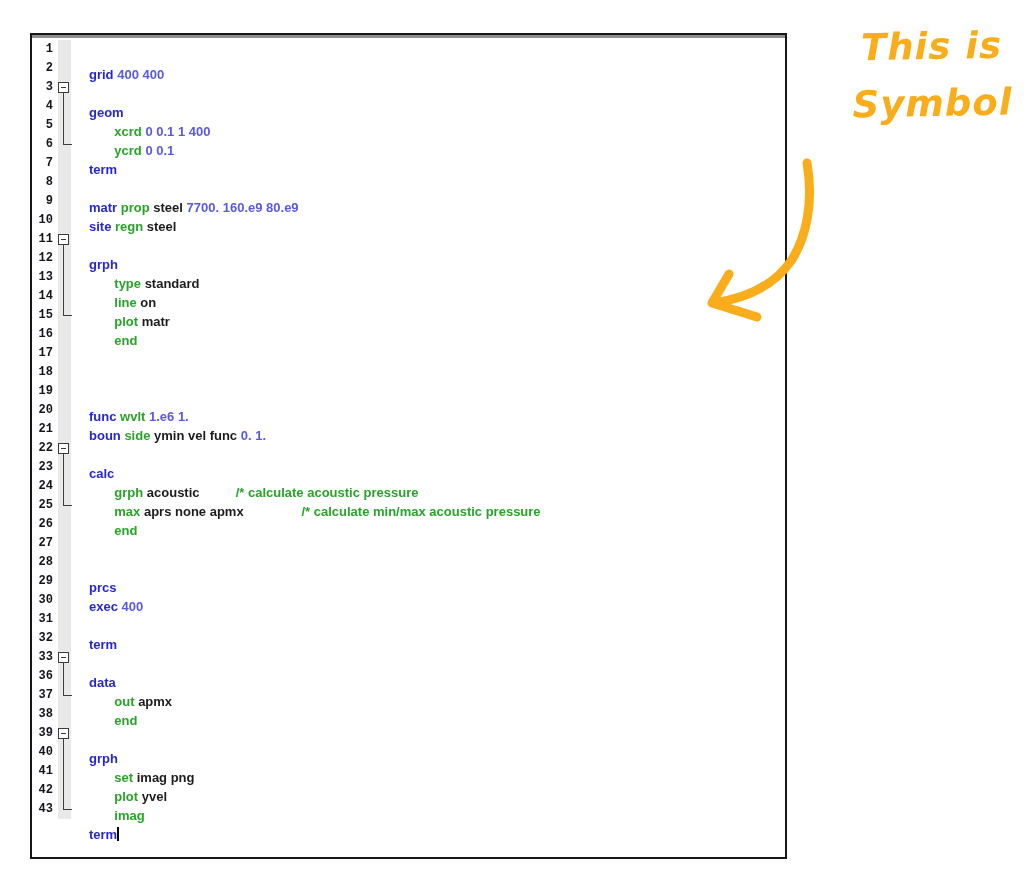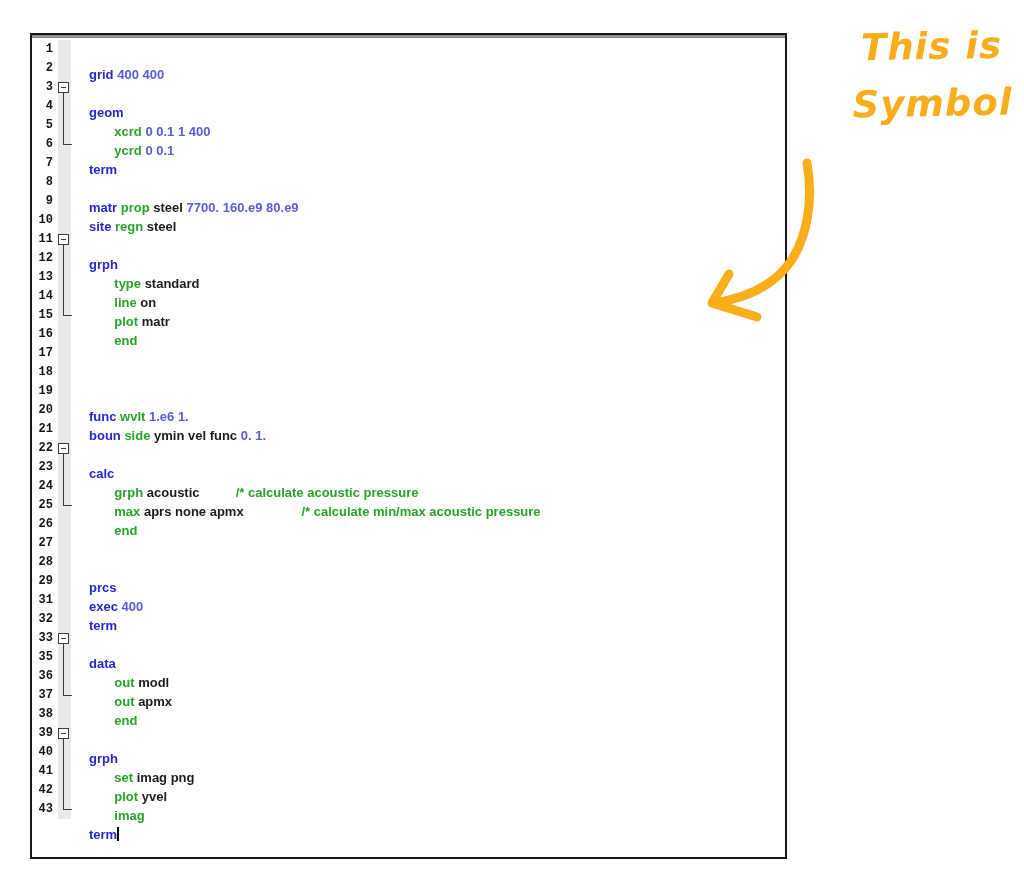--- a/index.html
+++ b/index.html
@@ -231,43 +231,41 @@
         <span class="gutter">28</span>
         <span class="fold"></span>
         <span class="code"><span class="tok-k">prcs</span></span>
       </div>
       <div class="row">
         <span class="gutter">29</span>
         <span class="fold"></span>
         <span class="code"><span class="tok-k">exec</span><span class="tok-n"> 400</span></span>
       </div>
       <div class="row">
+        <span class="gutter">30</span>
+        <span class="fold"></span>
+        <span class="code"></span>
+      </div>
+      <div class="row">
         <span class="gutter">31</span>
         <span class="fold"></span>
         <span class="code"><span class="tok-k">term</span></span>
       </div>
       <div class="row">
         <span class="gutter">32</span>
         <span class="fold"></span>
         <span class="code"></span>
       </div>
       <div class="row">
         <span class="gutter">33</span>
         <span class="fold">
           <span class="f-box"></span>
           <span class="f-v f-tail"></span>
         </span>
         <span class="code"><span class="tok-k">data</span></span>
-      </div>
-      <div class="row">
-        <span class="gutter">35</span>
-        <span class="fold">
-          <span class="f-v f-mid"></span>
-        </span>
-        <span class="code"><span class="tok-p">       </span><span class="tok-s">out</span><span class="tok-a"> modl</span></span>
       </div>
       <div class="row">
         <span class="gutter">36</span>
         <span class="fold">
           <span class="f-v f-mid"></span>
         </span>
         <span class="code"><span class="tok-p">       </span><span class="tok-s">out</span><span class="tok-a"> apmx</span></span>
       </div>
       <div class="row">
         <span class="gutter">37</span>

